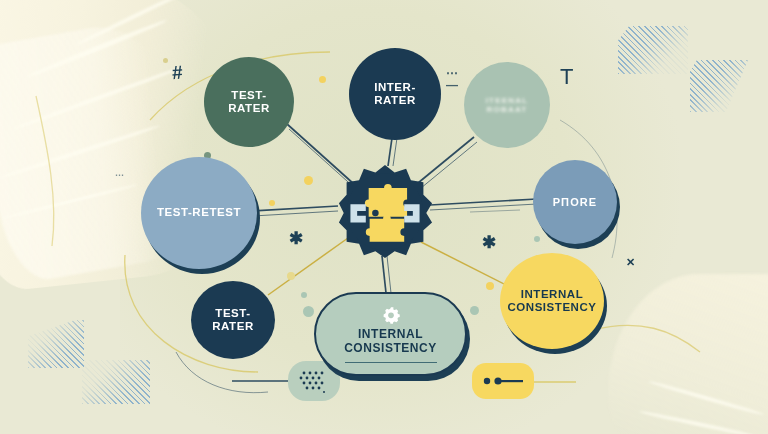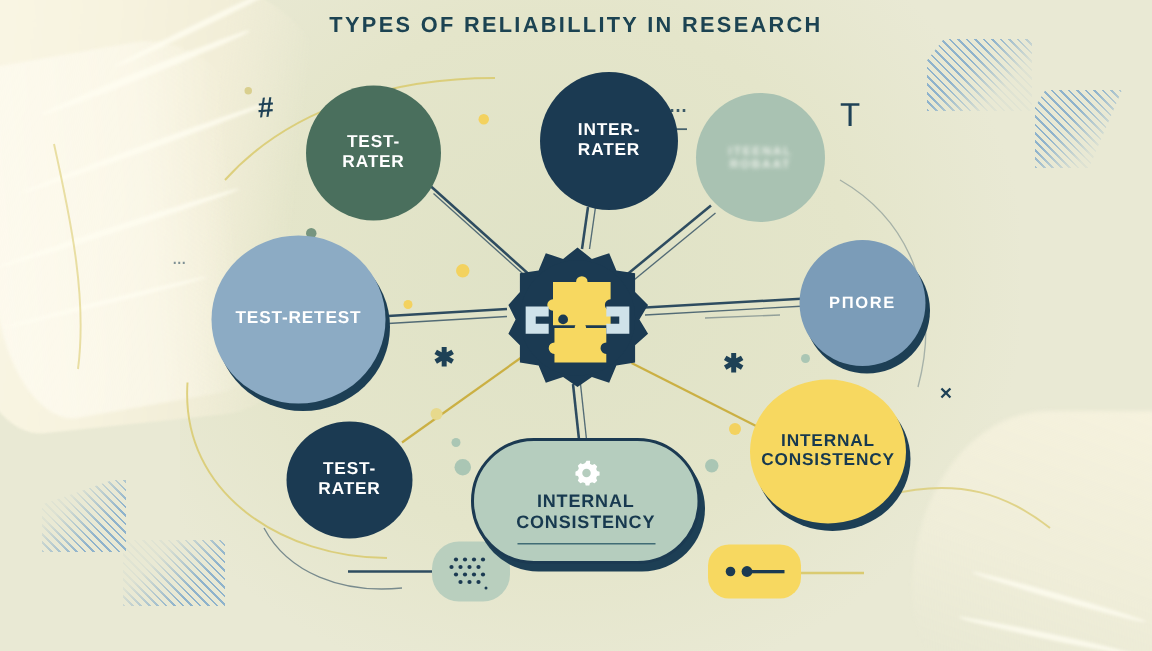--- a/index.html
+++ b/index.html
@@ -85,21 +85,21 @@
     line-height:1.16;
     z-index:20;
     cursor:pointer;
   }
   .node .lbl { display:block; padding:0 4px; }
   .circle { border-radius:50%; }
   .shadow-ring { box-shadow:3px 5px 0 0 #1d3f55; }
 
   #node-test-retest-top { left:204px; top:57px;  width:90px;  height:90px;
       background:#4a6f5d; font-size:11.5px; }
-  #node-inter-rater    { left:360px; top:48px;  width:92px;  height:92px;
+  #node-inter-rater    { left:349px; top:48px;  width:92px;  height:92px;
       background:#1b3a52; font-size:11.5px; }
   #node-blurred        { left:464px; top:62px;  width:86px;  height:86px;
       background:#a9c2b2; font-size:8px; color:#f3f5ef; letter-spacing:1.2px; }
   #node-blurred .lbl   { filter:blur(1.35px); opacity:0.92; }
   #node-ptore          { left:533px; top:160px; width:84px;  height:84px;
       background:#7b9cb8; font-size:11px; letter-spacing:1.1px; }
   #node-test-retest-left{ left:141px; top:157px; width:116px; height:112px;
       background:#8cabc4; font-size:11.5px; border-radius:50%; }
   #node-test-rater     { left:191px; top:281px; width:84px;  height:78px;
       background:#1b3a52; font-size:11.5px; }
@@ -146,21 +146,20 @@
                 clip-path:polygon(16% 0,100% 0,100% 100%,0 100%,0 30%);"></div>
     <div class="hatch fade-a" style="left:690px; top:60px; width:58px; height:52px;
                 clip-path:polygon(12% 0,100% 0,62% 100%,0 100%,0 22%);"></div>
 
     <div class="hatch fade-b" style="left:28px; top:320px; width:56px; height:48px;
                 clip-path:polygon(84% 0,100% 0,100% 100%,0 100%,0 34%);"></div>
     <div class="hatch fade-b" style="left:82px; top:360px; width:68px; height:44px;
                 clip-path:polygon(0 0,100% 0,100% 100%,0 100%);"></div>
   </div>
 
-  <div id="title">TYPES OF RELIABILLITY IN RESEARCH</div>
 
   <svg id="links" viewBox="0 0 768 434">
     <defs>
       <style>
         .ln  { fill:none; stroke:#2e4c60; stroke-width:1.7; }
         .ln2 { fill:none; stroke:#2e4c60; stroke-width:0.9; opacity:.8; }
         .lnG { fill:none; stroke:#c9ad3c; stroke-width:1.5; opacity:.95; }
         .lnGy{ fill:none; stroke:#d8c866; stroke-width:1.3; opacity:.8; }
       </style>
     </defs>

